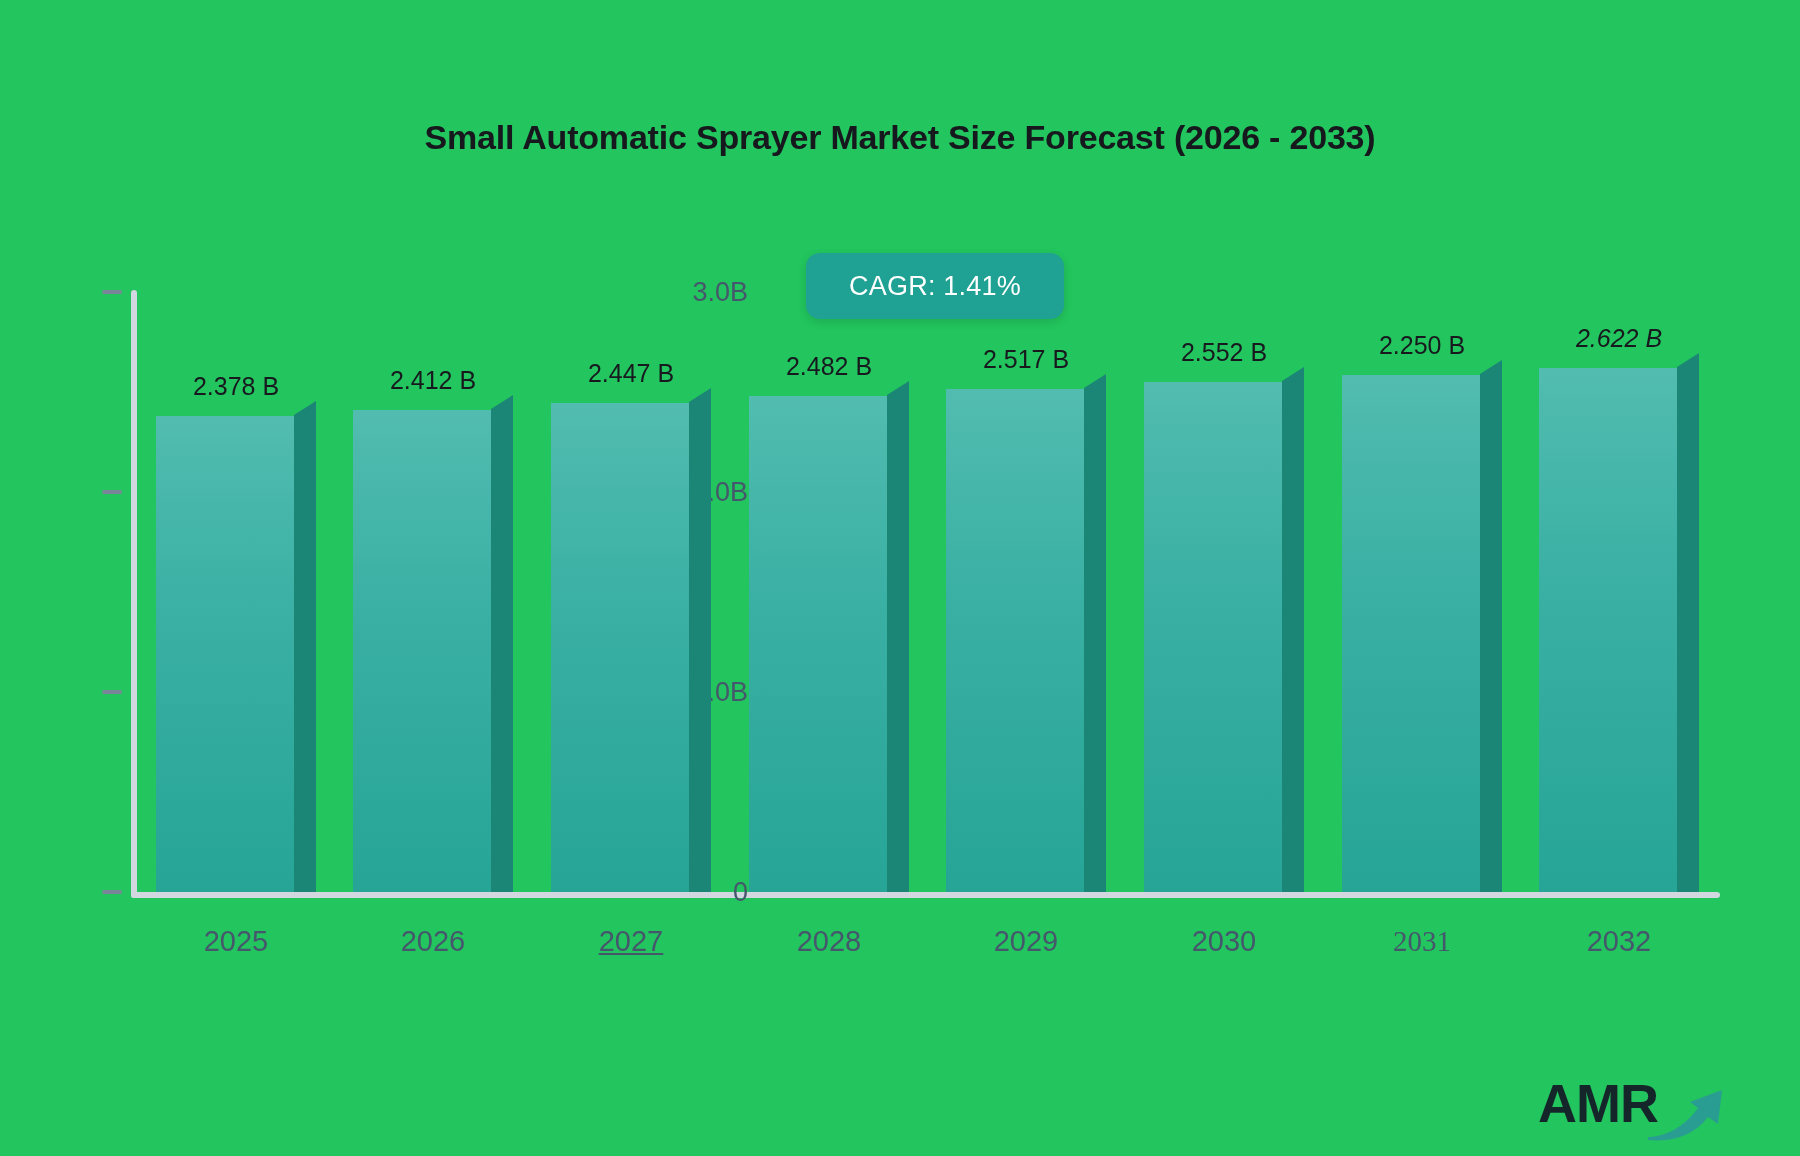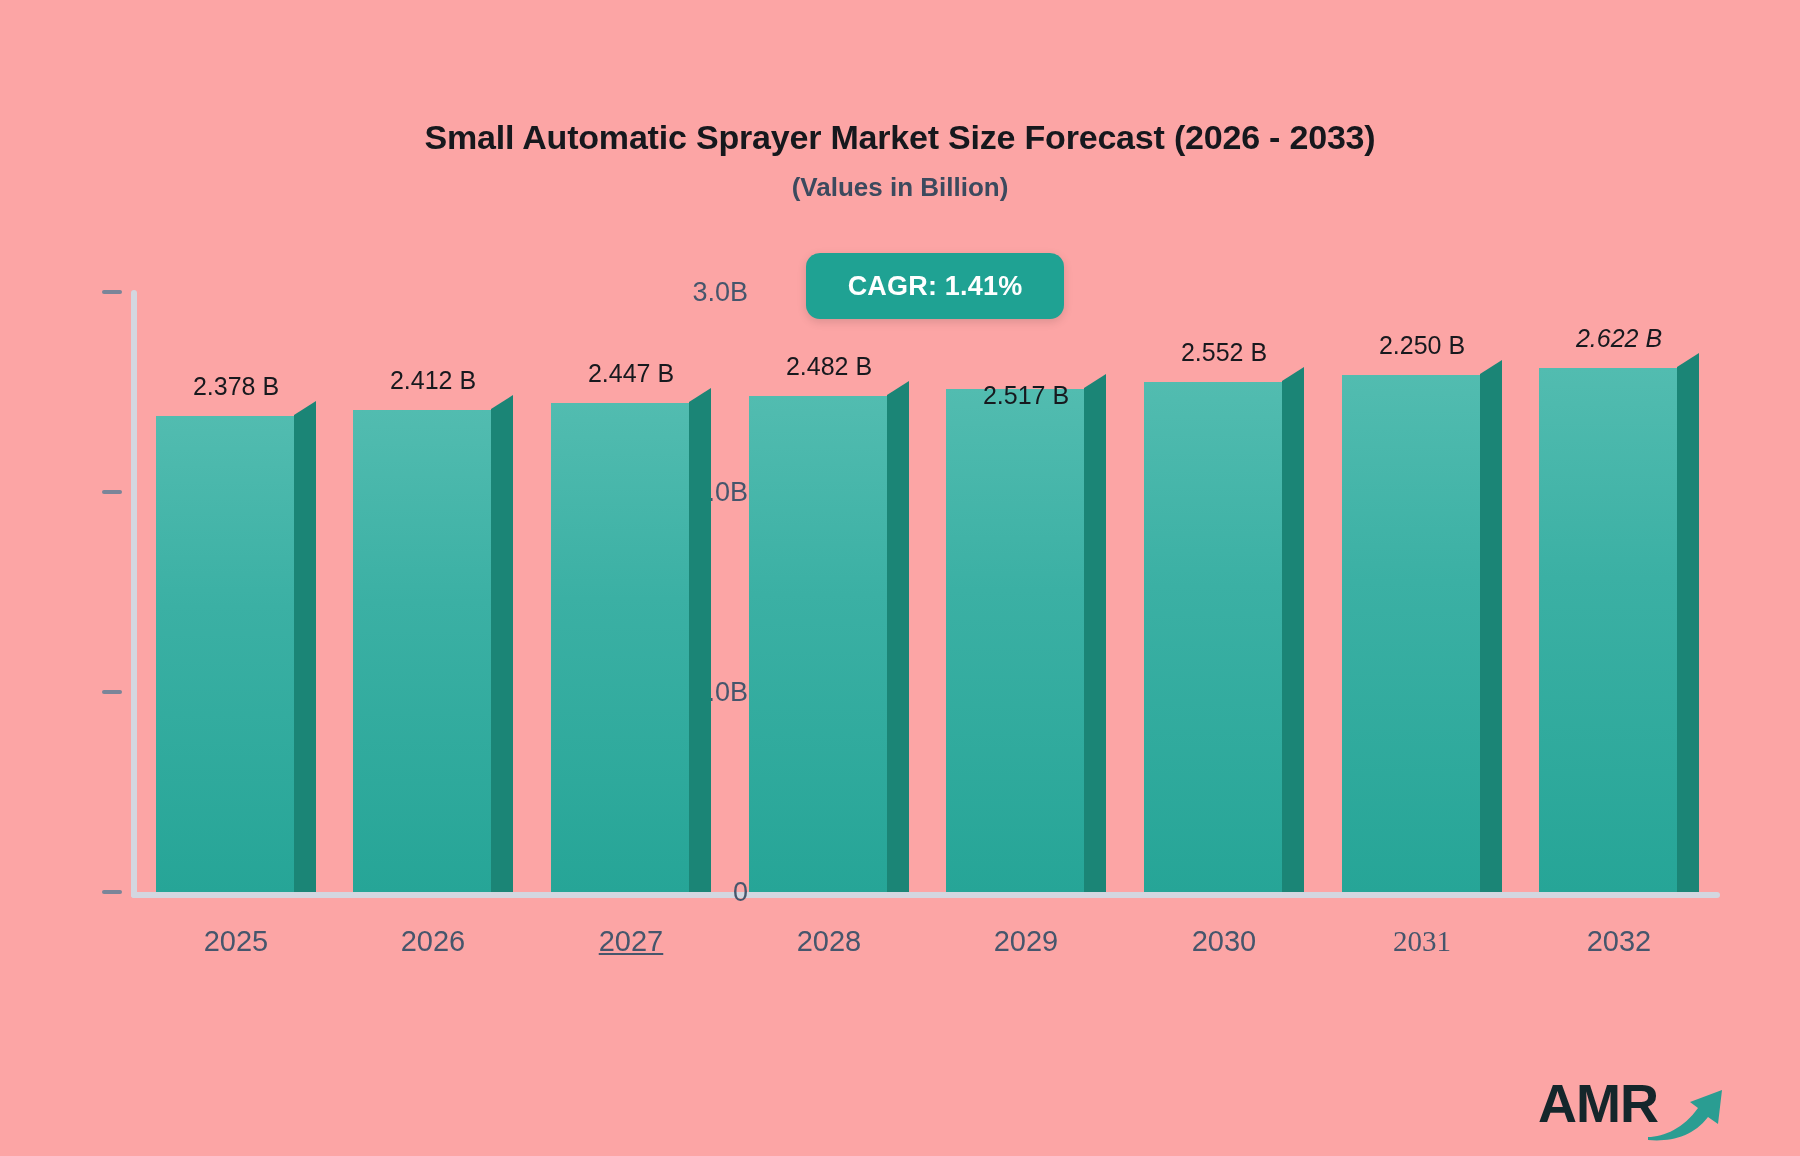--- a/index.html
+++ b/index.html
@@ -9,21 +9,21 @@
     height: 1156px;
     background: #ffffff;
     font-family: "Liberation Sans", sans-serif;
     overflow: hidden;
   }
 
   .canvas {
     position: relative;
     width: 1800px;
     height: 1156px;
-    background: #fca5a5;
+    background: #22c55e;
   }
 
   
   .chart-title {
     position: absolute;
     top: 118px;
     left: 0;
     width: 1800px;
     text-align: center;
     font-size: 34px;
@@ -54,21 +54,21 @@
     border-radius: 14px;
     display: flex;
     align-items: center;
     justify-content: center;
     box-shadow: 0 3px 10px rgba(0,0,0,0.13);
     z-index: 6;
   }
   .cagr-badge span {
     color: #ffffff;
     font-size: 27px;
-    font-weight: bold;
+    font-weight: normal;
     letter-spacing: 0.2px;
   }
 
   
   
   .plot {
     position: absolute;
     left: 0;
     top: 0;
     width: 1800px;
@@ -181,21 +181,20 @@
     height: 62px;
   }
 </style>
 </head>
 <body>
 
 <div class="canvas">
 
   <div class="chart-title">Small Automatic Sprayer Market Size Forecast (2026 - 2033)</div>
 
-  <div class="chart-subtitle">(Values in Billion)</div>
 
   <div class="cagr-badge">
     <span>CAGR: 1.41%</span>
   </div>
 
   <div class="plot">
     <div class="y-axis-line"></div>
     <div class="x-axis-line"></div>
     <div id="y-axis-ticks">
         <div class="y-tick" style="top: 890px;"></div>
@@ -225,21 +224,21 @@
         <div class="bar-value" style="left: 551px; width: 160px; top: 359px;">2.447 B</div>
         <div class="bar-group" style="left: 749px; top: 396px; width: 138px; height: 496px;">
           <div class="bar-front" style="height: 496px;"></div>
           <div class="bar-side" style="left: 138px; height: 511px; bottom: 0px;"></div>
         </div>
         <div class="bar-value" style="left: 749px; width: 160px; top: 352px;">2.482 B</div>
         <div class="bar-group" style="left: 946px; top: 389px; width: 138px; height: 503px;">
           <div class="bar-front" style="height: 503px;"></div>
           <div class="bar-side" style="left: 138px; height: 518px; bottom: 0px;"></div>
         </div>
-        <div class="bar-value" style="left: 946px; width: 160px; top: 345px; margin-top: 36px;">2.517 B</div>
+        <div class="bar-value" style="left: 946px; width: 160px; top: 345px;">2.517 B</div>
         <div class="bar-group" style="left: 1144px; top: 382px; width: 138px; height: 510px;">
           <div class="bar-front" style="height: 510px;"></div>
           <div class="bar-side" style="left: 138px; height: 525px; bottom: 0px;"></div>
         </div>
         <div class="bar-value" style="left: 1144px; width: 160px; top: 338px;">2.552 B</div>
         <div class="bar-group" style="left: 1342px; top: 375px; width: 138px; height: 517px;">
           <div class="bar-front" style="height: 517px;"></div>
           <div class="bar-side" style="left: 138px; height: 532px; bottom: 0px;"></div>
         </div>
         <div class="bar-value" style="left: 1342px; width: 160px; top: 331px;">2.250 B</div>

